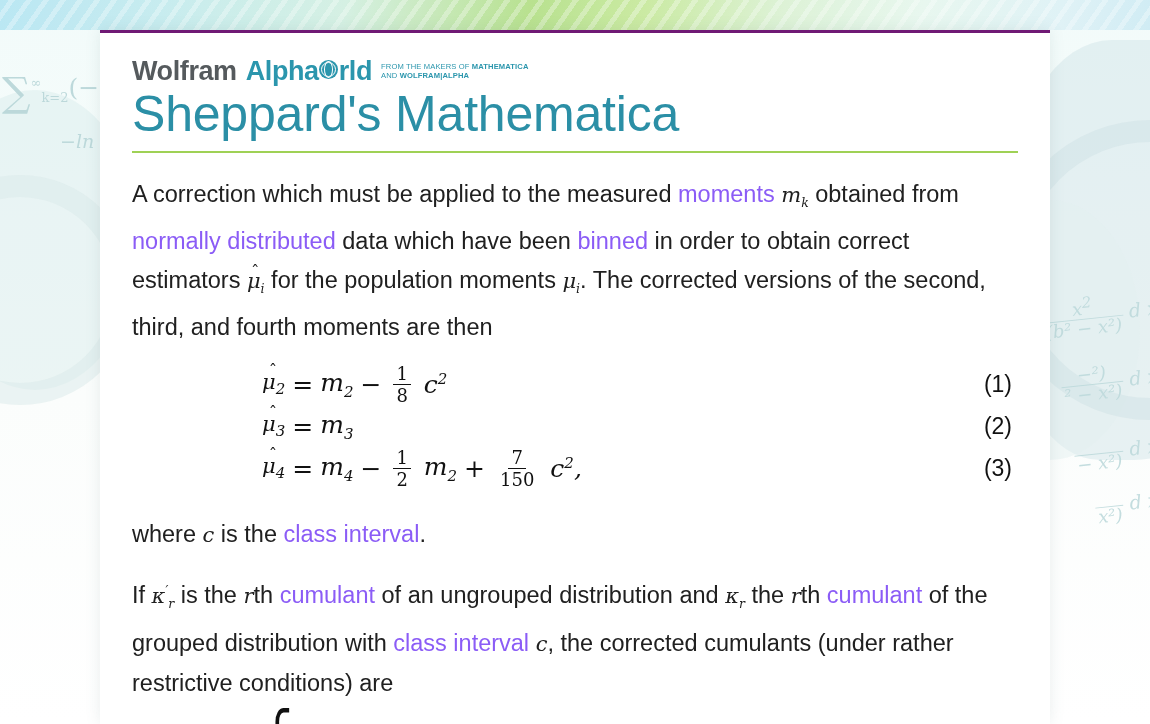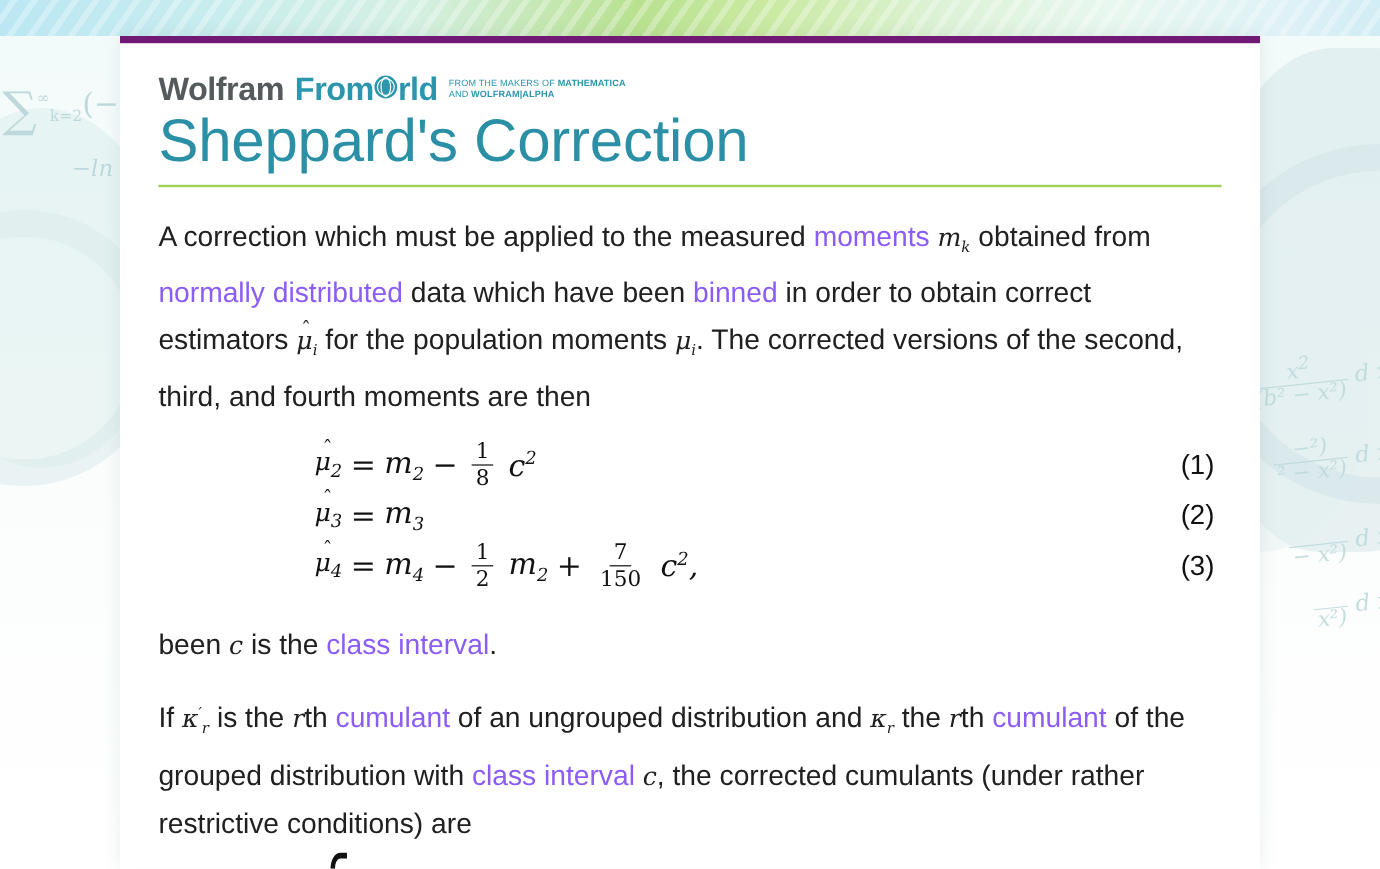--- a/index.html
+++ b/index.html
@@ -112,21 +112,21 @@
   .frac .den { display:block; padding: 0 2px; }
 
   
   #card {
     position: absolute;
     left: 100px;
     top: 30px;
     width: 950px;
     bottom: 0;
     background: #ffffff;
-    border-top: 6px solid #701a75;
+    border-top: 3px solid #701a75;
     box-shadow: 0 0 14px rgba(90,120,120,.13);
     overflow: hidden;
   }
   .card-inner {
     padding: 22px 32px 0 32px;
   }
 
   
   #masthead {
     display: flex;
@@ -332,33 +332,33 @@
     <span class="frac"><span class="num">&nbsp;</span><span class="den">x²)</span></span>&nbsp;<span>d x</span>
   </div>
 </div>
 
 <div id="card">
  <div class="card-inner">
 
   <div id="masthead">
     <span class="logo-wolfram">Wolfram</span>
     <span class="logo-mathworld">
-      <span>From</span>
+      <span>Alpha</span>
           <span class="logo-globe"></span>
           <span>rld</span>
     </span>
     <span class="logo-tag">
       <span class="lite">From the makers of</span>
       <span>Mathematica</span><br>
       <span class="lite">and</span>
       <span>Wolfram|Alpha</span>
     </span>
   </div>
 
-  <h1 id="page-title">Sheppard's Correction</h1>
+  <h1 id="page-title">Sheppard's Mathematica</h1>
   <div id="title-rule"></div>
 
   <p class="para"><span>A correction which must be applied to the measured </span><span class="link">moments</span>&nbsp;<span class="mathvar"><span>m</span><sub>k</sub></span><span> obtained from </span><span class="link">normally distributed</span><span> data which have been </span><span class="link">binned</span><span> in order to obtain correct estimators </span><span class="mathvar hatvar"><span class="hat">ˆ</span><span>μ</span><sub>i</sub></span><span> for the population moments </span><span class="mathvar"><span>μ</span><sub>i</sub></span><span>. The corrected versions of the second, third, and fourth moments are then</span></p>
 
   <div id="equations">
 
     <div class="eqrow">
       <div class="eqbody">
         <span class="mathvar hatvar"><span class="hat">ˆ</span><span>μ</span><sub>2</sub></span>
         <span class="op">=</span>
@@ -398,21 +398,21 @@
               <span class="num">7</span>
               <span class="den">150</span>
             </span>
         <span>&nbsp;<span>c</span><sup>2</sup><span>,</span></span>
       </div>
       <div class="eqnum">(3)</div>
     </div>
 
   </div>
 
-  <p class="para"><span>been </span><span class="mathvar">c</span><span> is the </span><span class="link">class interval</span><span>.</span></p>
+  <p class="para"><span>where </span><span class="mathvar">c</span><span> is the </span><span class="link">class interval</span><span>.</span></p>
 
   <p class="para"><span>If </span><span class="mathvar"><span>κ</span><sup>′</sup><sub>r</sub></span><span> is the </span><span class="mathvar">r</span><span>th </span><span class="link">cumulant</span><span> of an ungrouped distribution and </span><span class="mathvar"><span>κ</span><sub>r</sub></span><span> the </span><span class="mathvar">r</span><span>th </span><span class="link">cumulant</span><span> of the grouped distribution with </span><span class="link">class interval</span>&nbsp;<span class="mathvar">c</span><span>, the corrected cumulants (under rather restrictive conditions) are</span></p>
 
   <div id="piecewise">
     <span class="brace">⎧</span>
     <span class="pw-case">
       
       
     </span>
   </div>

